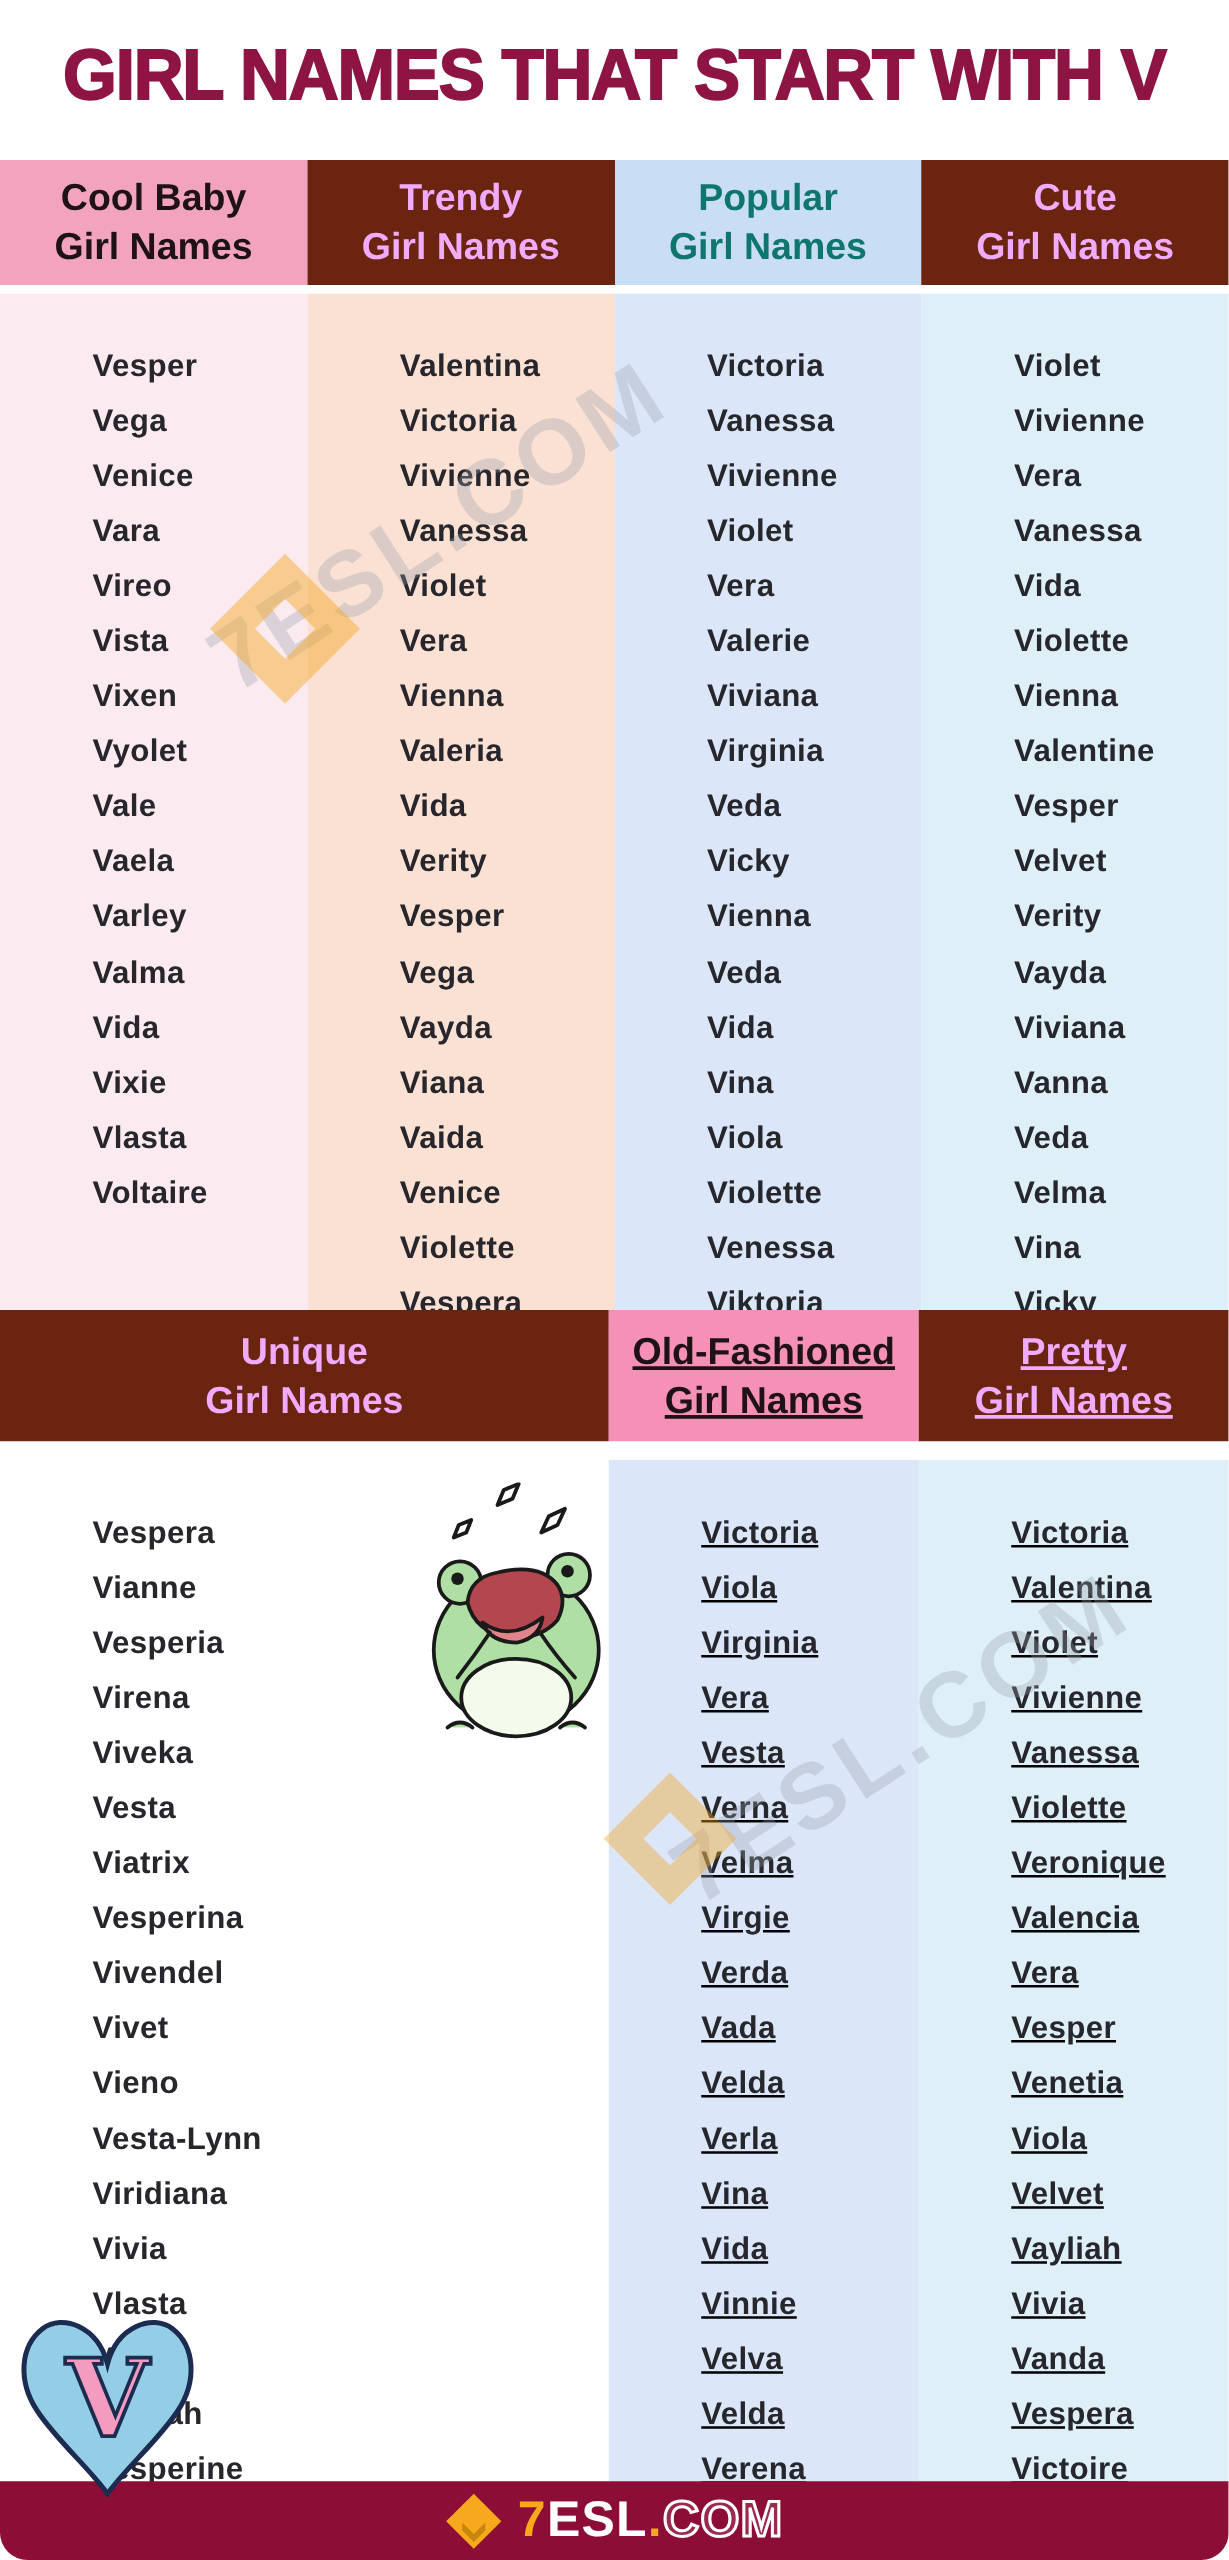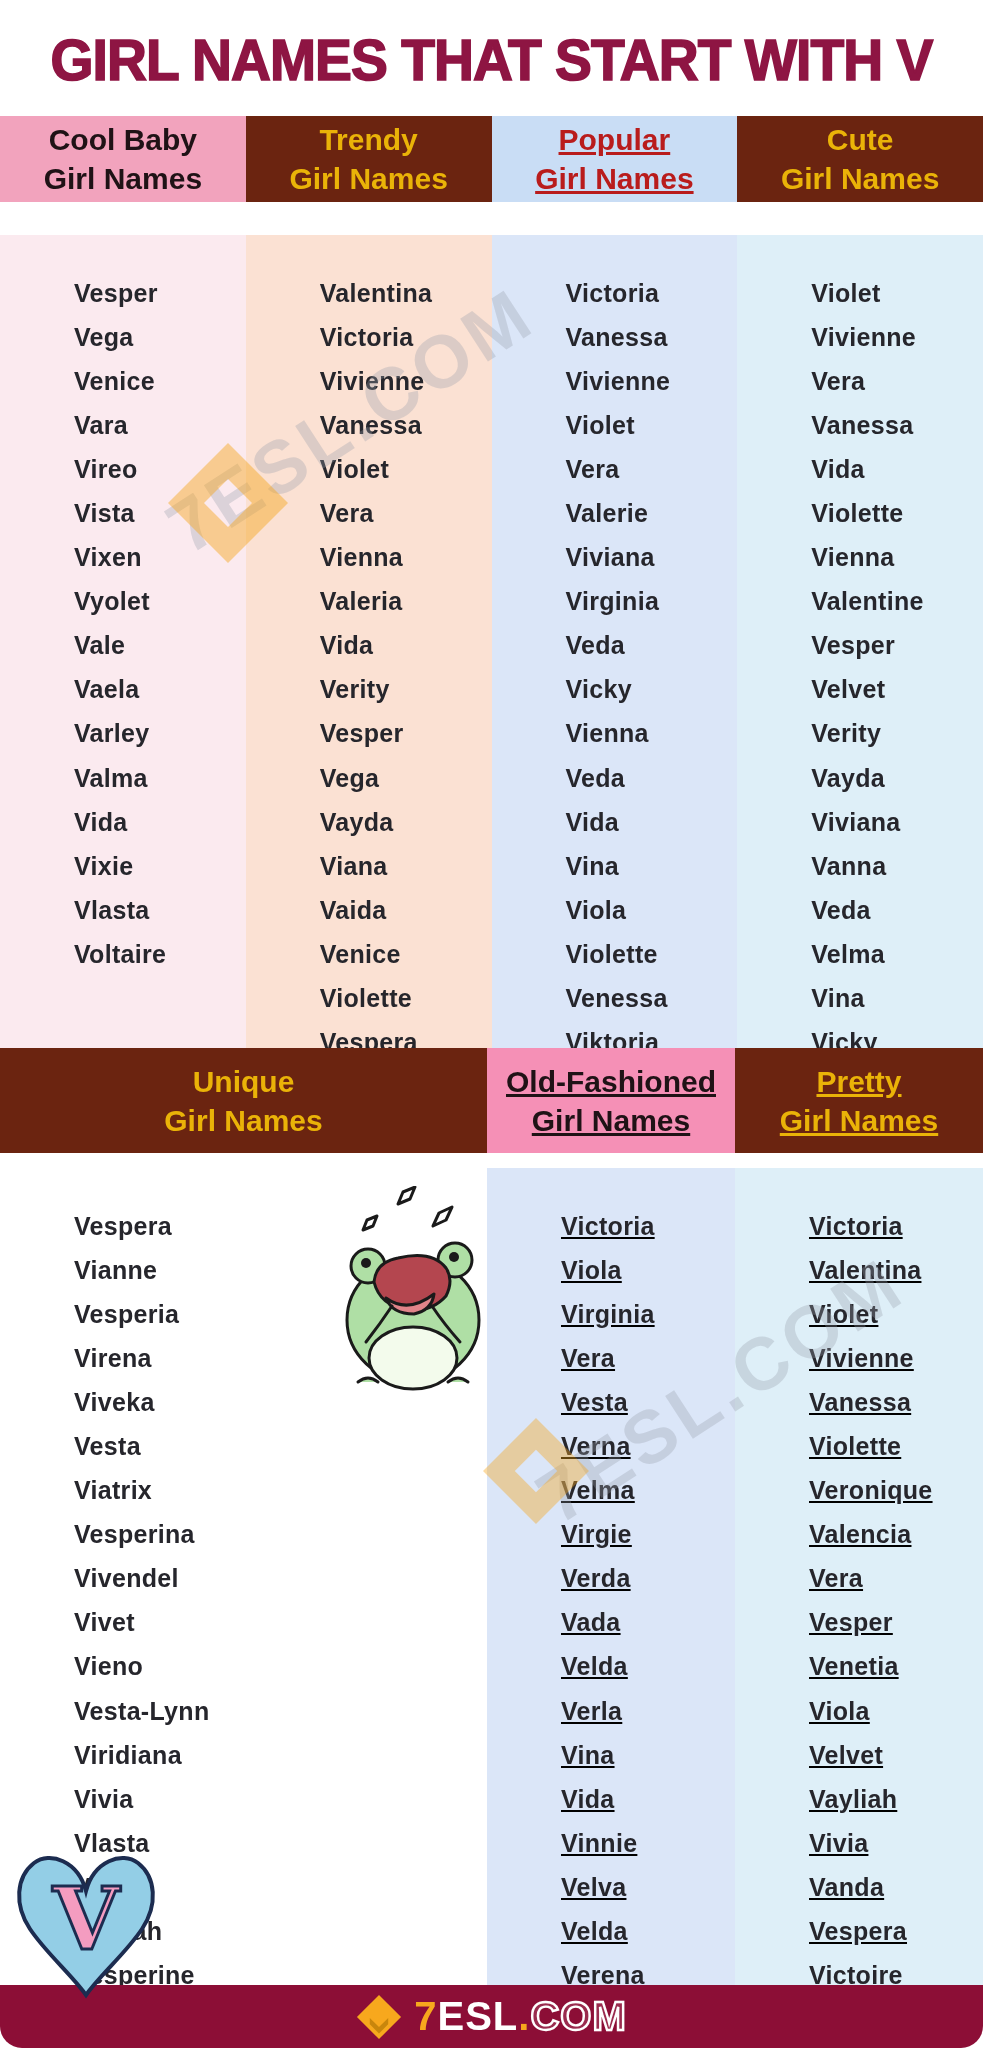--- a/index.html
+++ b/index.html
@@ -7,29 +7,29 @@
           font-family:"Liberation Sans", sans-serif;border-radius:22px;}
 
   
   .page-title{position:absolute;top:14px;left:0;right:0;height:92px;
     display:flex;align-items:center;justify-content:center;
     font-size:57px;font-weight:900;letter-spacing:-1px;color:#8E1543;
     -webkit-text-stroke:1.6px #8E1543;white-space:nowrap;transform:scaleX(.97);}
 
   
   .row{position:absolute;left:0;width:983px;display:flex;}
-  .row1-headers{top:116px;height:86px;}
+  .row1-headers{top:128px;height:100px;}
   .row2-headers{top:1048px;height:105px;}
   .hdr{display:flex;flex-direction:column;justify-content:center;align-items:center;
        text-align:center;font-size:30px;font-weight:800;line-height:1.3;}
   .w25{width:245.75px;} .w49{width:487px;} .w248{width:248px;text-decoration:underline;}
-  .hdr-dark{background:#6B2410;color:#eab308;}
+  .hdr-dark{background:#6B2410;color:#f0abfc;}
   .hdr-pink{background:#F2A3BD;color:#1F1216;}
   .hdr-pink2{background:#F590B6;color:#1F1216;}
-  .hdr-blue{background:#C9DDF5;color:#b91c1c;text-decoration:underline;}
+  .hdr-blue{background:#C9DDF5;color:#0f766e;}
 
   
   .row1-body{top:235px;height:828px;}
   .row2-body{top:1168px;height:817px;}
   .bcol{height:100%;}
   .b1{background:#FBEAEF;} .b2{background:#FBE1D3;} .b3{background:#DBE6F8;}
   .b4{background:#DEEFF8;} .bwhite{background:#FFFFFF;}
   ul.names{list-style:none;margin:16px;padding:20px 0 0 58px;}
   ul.names li{height:44.1px;display:flex;align-items:center;
     font-size:25px;font-weight:700;color:#26262C;letter-spacing:.3px;}

